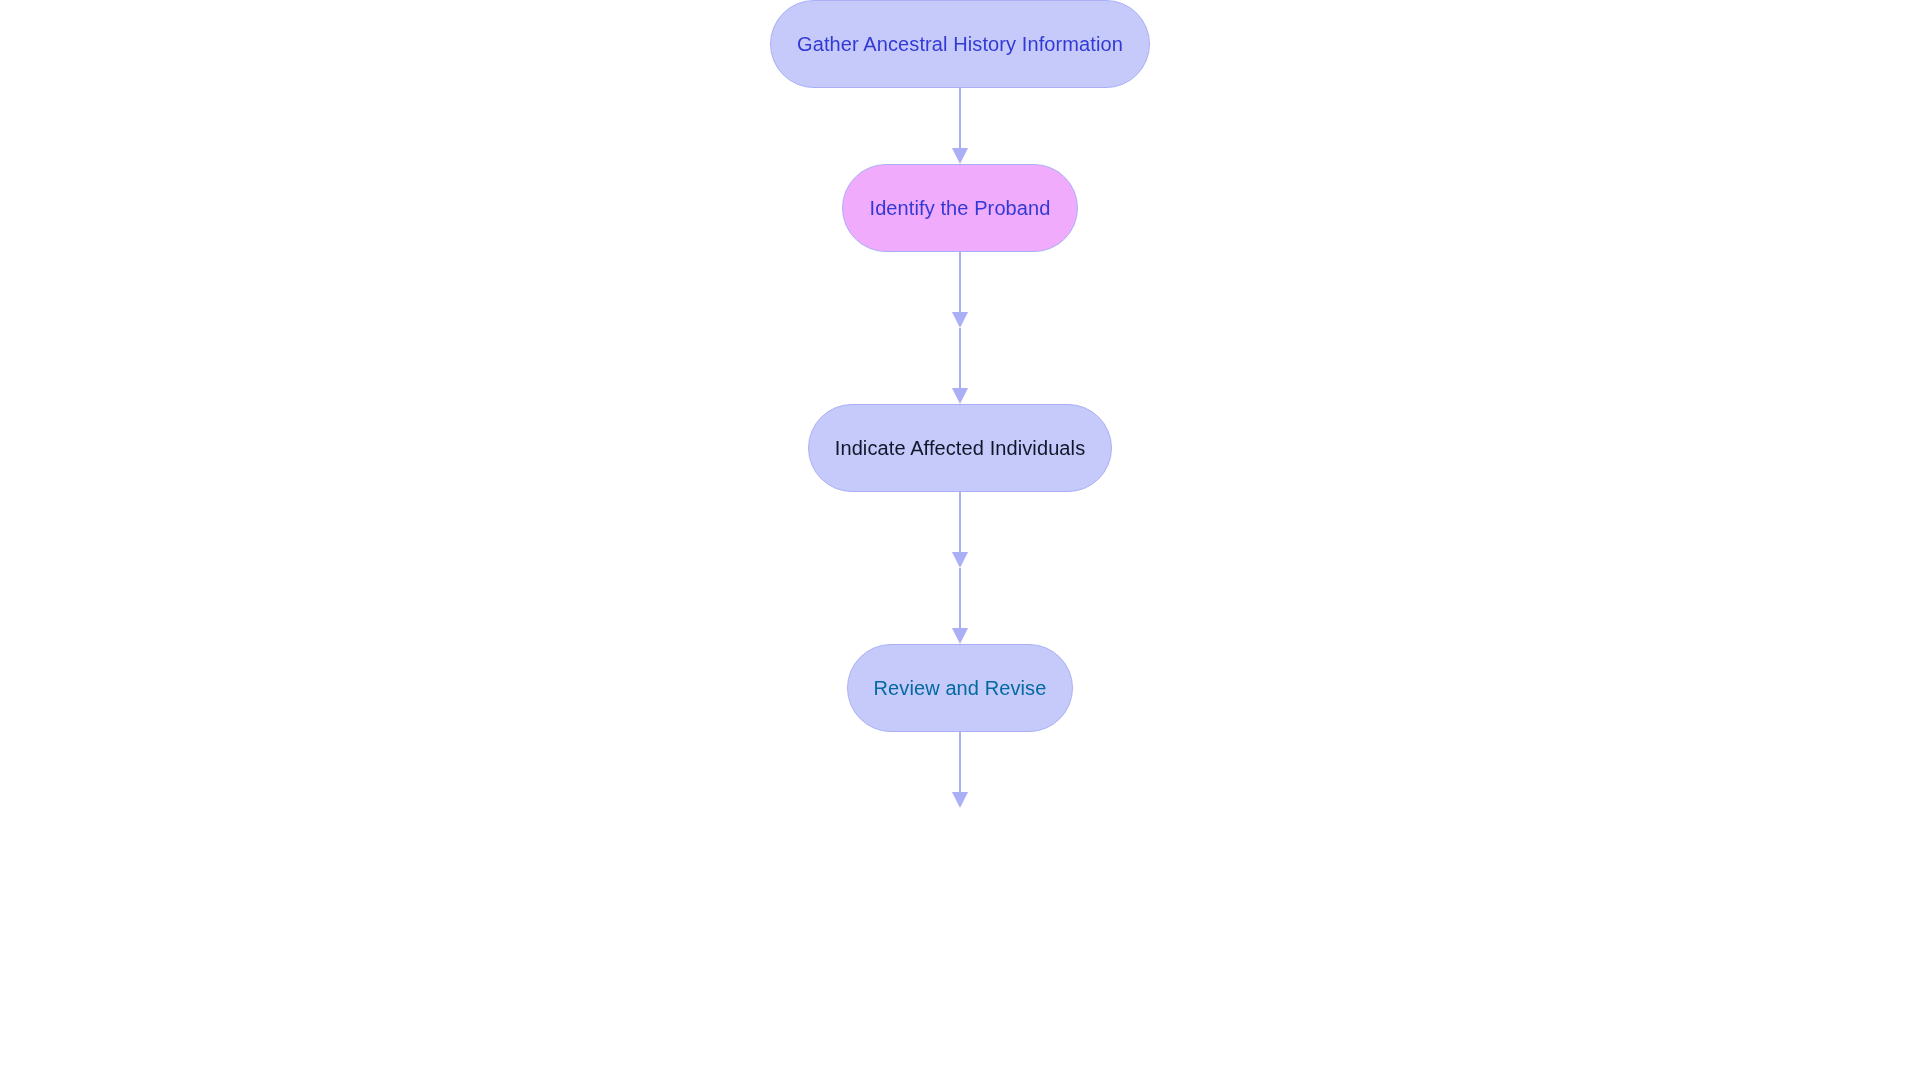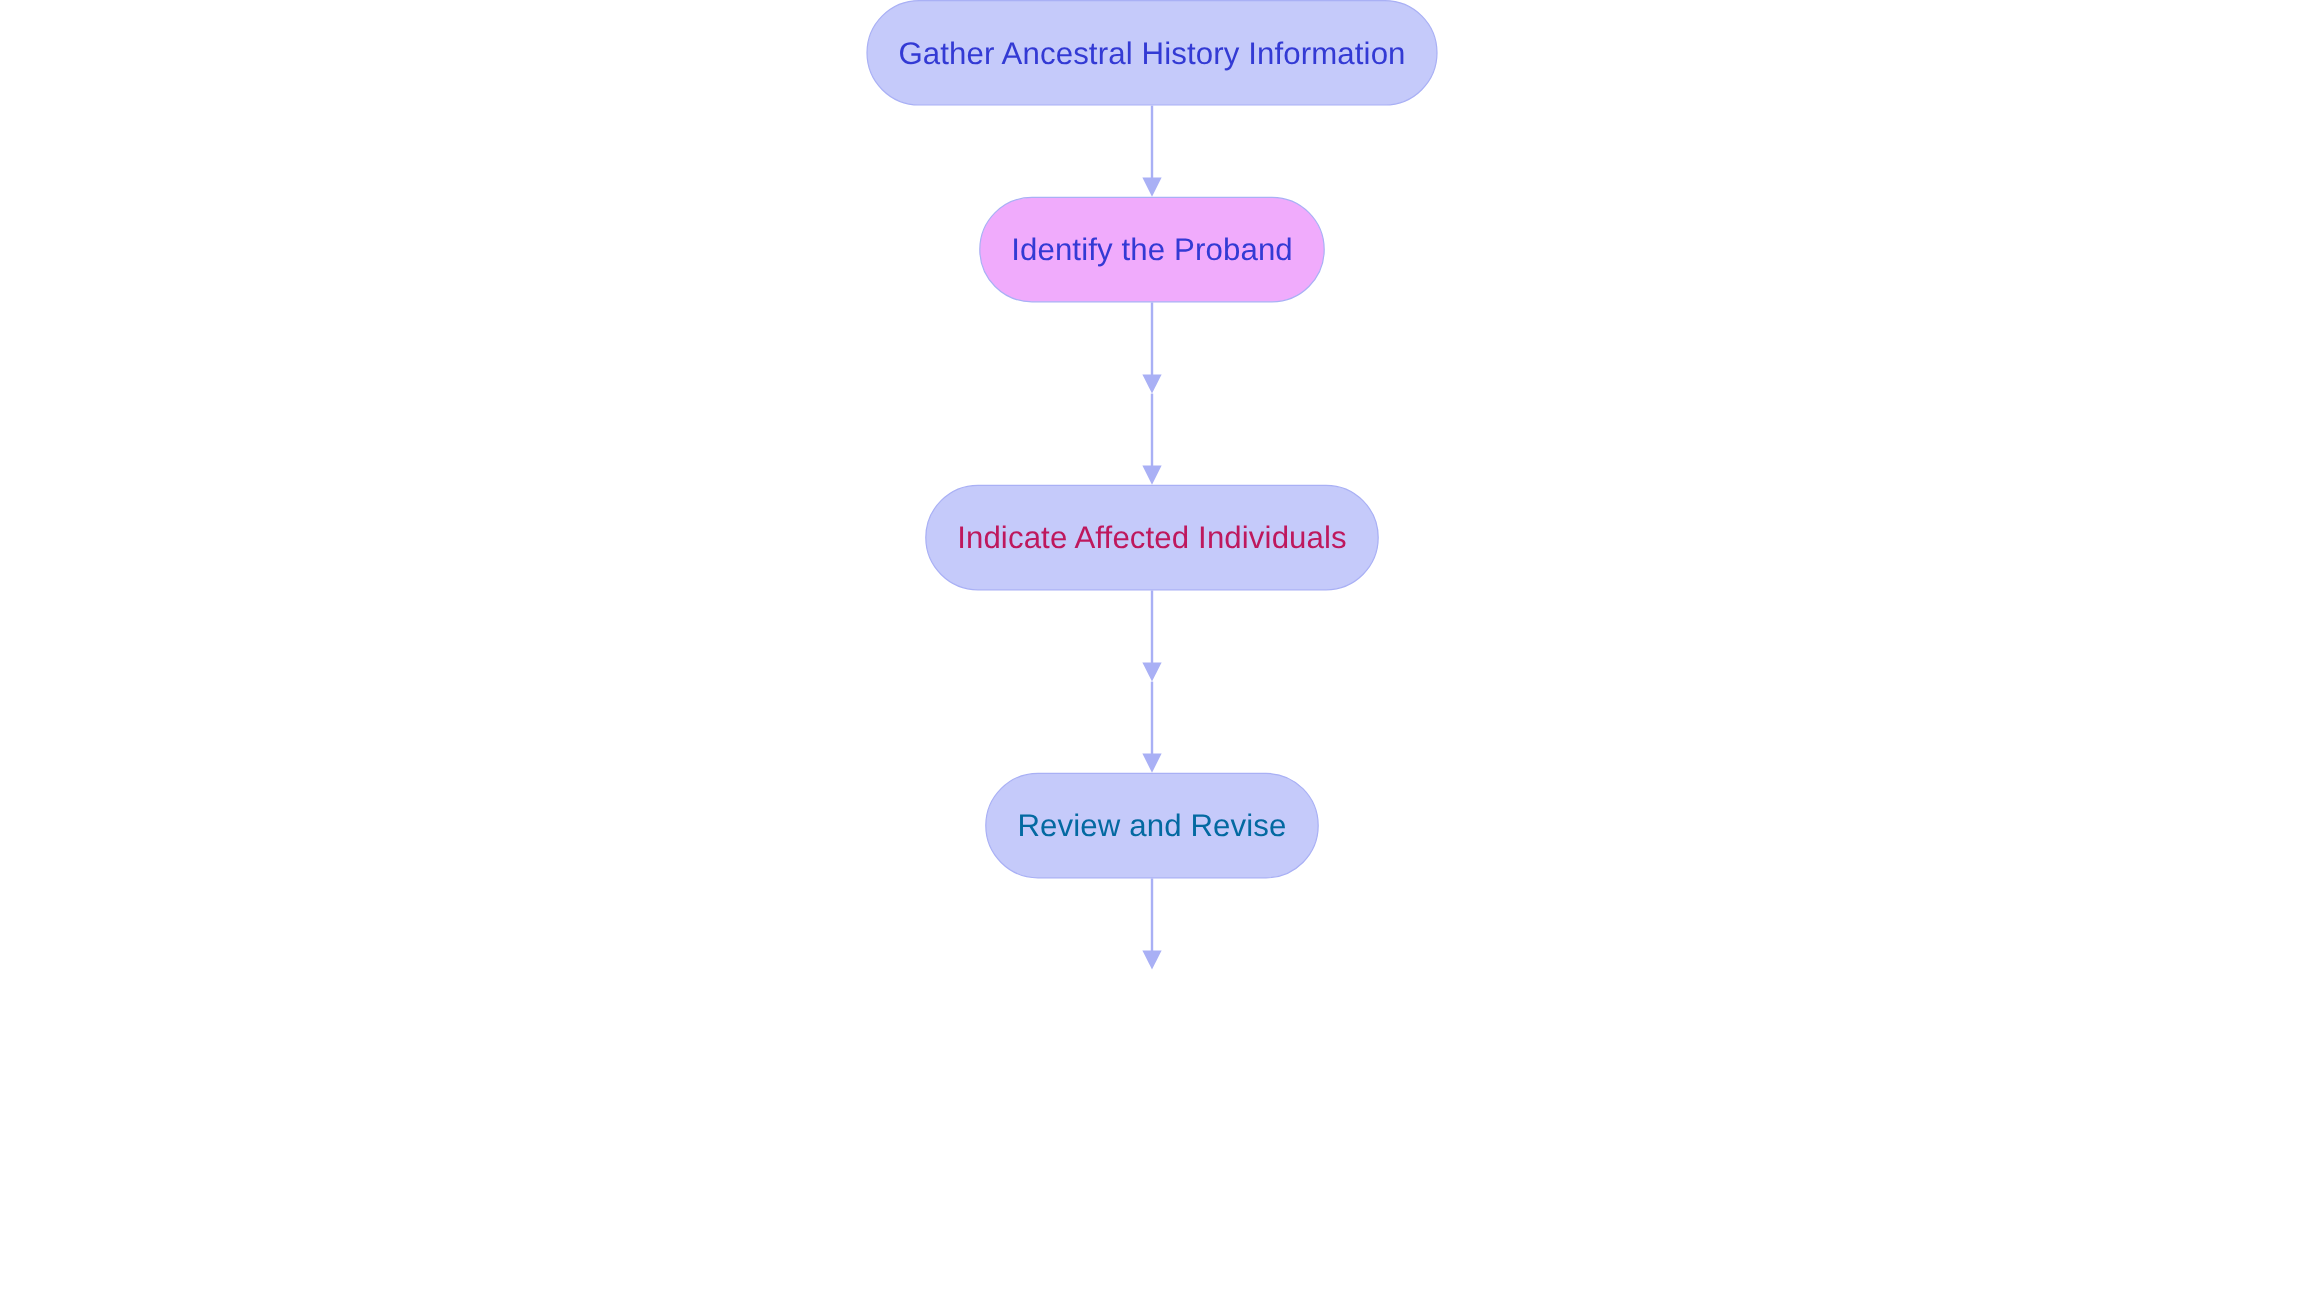--- a/index.html
+++ b/index.html
@@ -42,21 +42,21 @@
     justify-content: center;
     background: #c5cafa;
     border: 1.6px solid #a9b0f5;
     border-radius: 44px;
     padding: 0 26px;
     flex: 0 0 auto;
   }
 
   .flow-node-label {
     color: #333ad4;
-    font-size: 26px;
+    font-size: 20px;
     line-height: 1;
     letter-spacing: 0.1px;
     white-space: nowrap;
     font-weight: 400;
   }
 
   
   .flow-connector {
     position: relative;
     width: 22px;
@@ -108,21 +108,21 @@
       <div class="conn-head" style="border-top-color: rgb(169, 176, 245);"></div>
     </div>
 
 
     <div class="flow-connector">
       <div class="conn-line" style="background: rgb(169, 176, 245);"></div>
       <div class="conn-head" style="border-top-color: rgb(169, 176, 245);"></div>
     </div>
 
     <div class="flow-node" style="background: rgb(197, 202, 250); border-color: rgb(169, 176, 245);">
-      <span class="flow-node-label" style="color: #be185d;">Indicate Affected Individuals</span>
+      <span class="flow-node-label" style="color: #0f172a;">Indicate Affected Individuals</span>
     </div>
 
     <div class="flow-connector">
       <div class="conn-line" style="background: rgb(169, 176, 245);"></div>
       <div class="conn-head" style="border-top-color: rgb(169, 176, 245);"></div>
     </div>
 
 
     <div class="flow-connector">
       <div class="conn-line" style="background: rgb(169, 176, 245);"></div>

